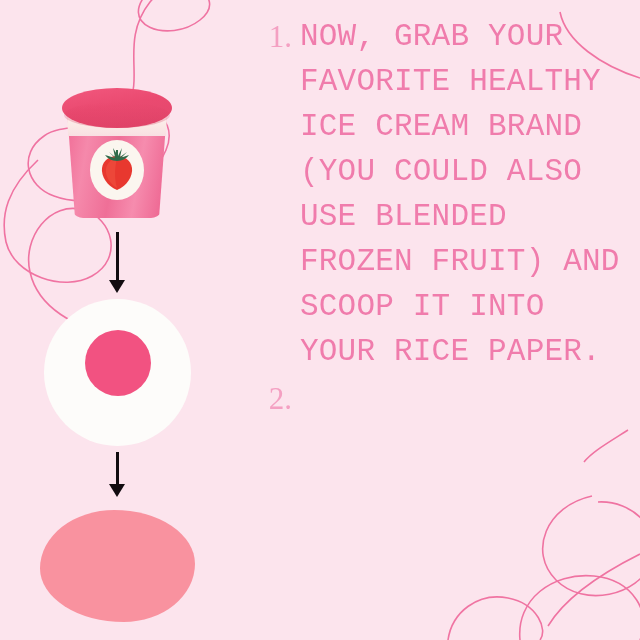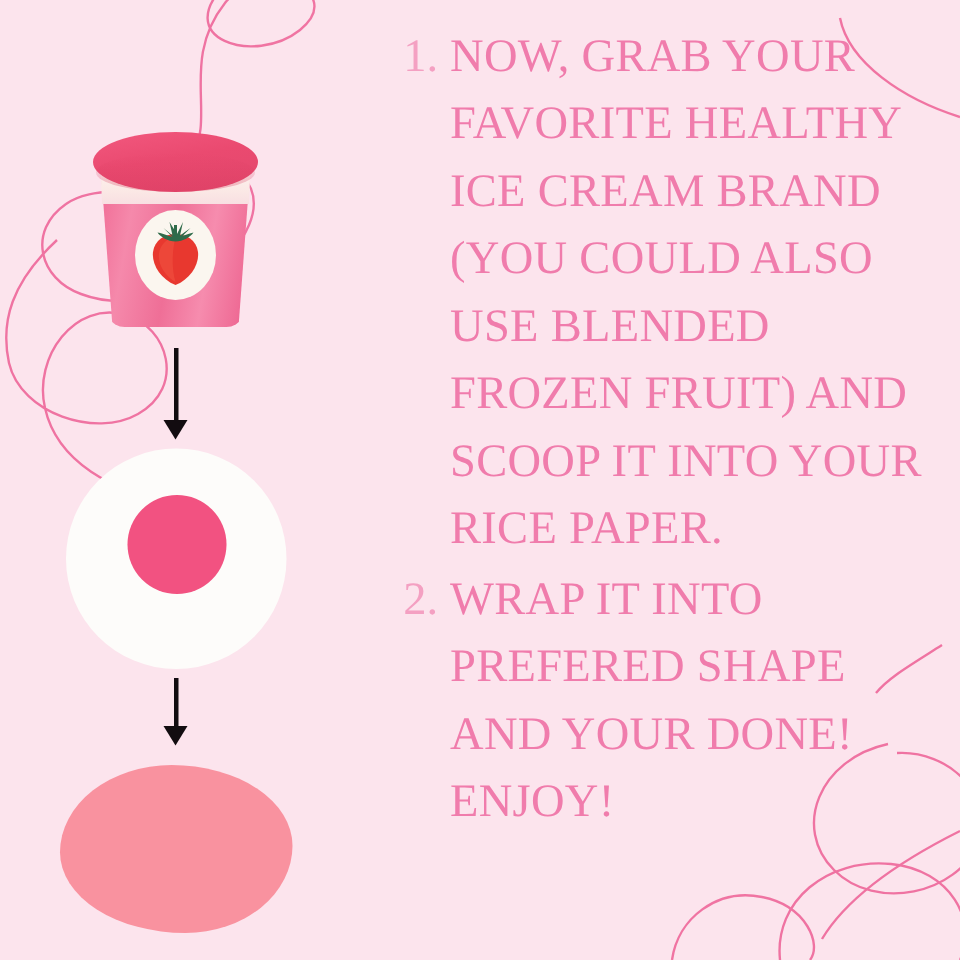--- a/index.html
+++ b/index.html
@@ -177,21 +177,21 @@
     color: #f4a0c2;
     font-family: "Liberation Serif", "DejaVu Serif", serif;
   }
   .step-text {
     display: block;
     font-size: 31px;
     line-height: 45px;
     letter-spacing: 0.2px;
     color: #f07cac;
     text-transform: uppercase;
-    font-family: Liberation Serif, serif;
+    font-family: Liberation Mono, monospace;
   }
 </style>
 </head>
 <body>
 
 <div id="poster">
 
   <svg class="squiggle-layer" viewBox="0 0 640 640" xmlns="http://www.w3.org/2000/svg">
     <g fill="none" stroke="#ef6e9e" stroke-width="1.6" opacity="0.95">
       <path d="M152,-12 C112,26 170,44 200,20 C232,-6 176,-30 150,2
@@ -245,18 +245,17 @@
   </div>
 
   <div id="instructions">
     <ol class="steps">
       <li>
         <span class="step-marker">1.</span>
         <span class="step-text">NOW, GRAB YOUR FAVORITE HEALTHY ICE CREAM BRAND (YOU COULD ALSO USE BLENDED FROZEN FRUIT) AND SCOOP IT INTO YOUR RICE PAPER.</span>
       </li>
       <li>
         <span class="step-marker">2.</span>
-        <span class="step-text">WRAP IT INTO PREFERED SHAPE AND YOUR DONE! ENJOY!</span>
       </li>
     </ol>
   </div>
 
 </div>
 
 </body></html>

